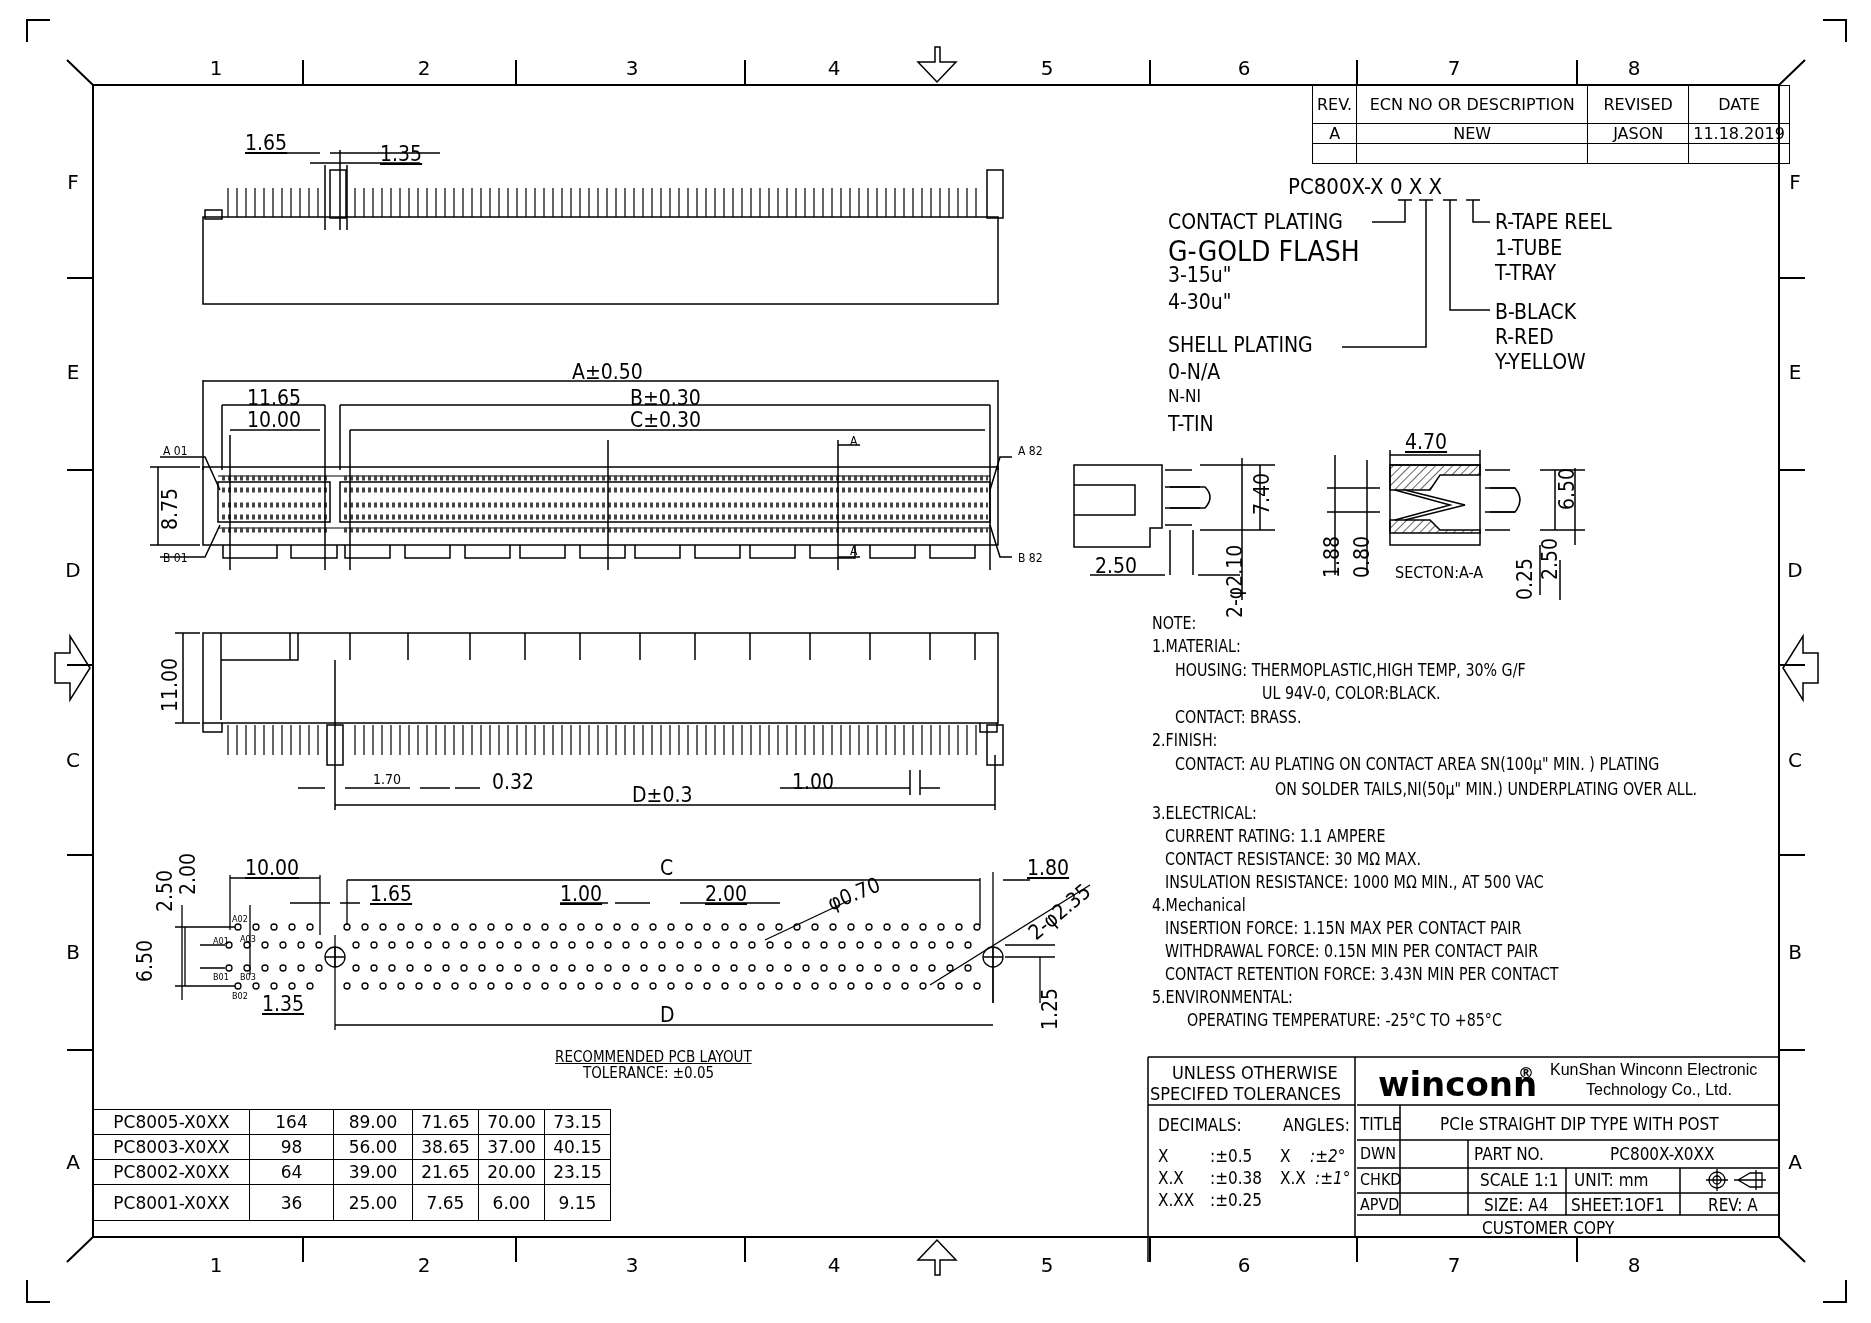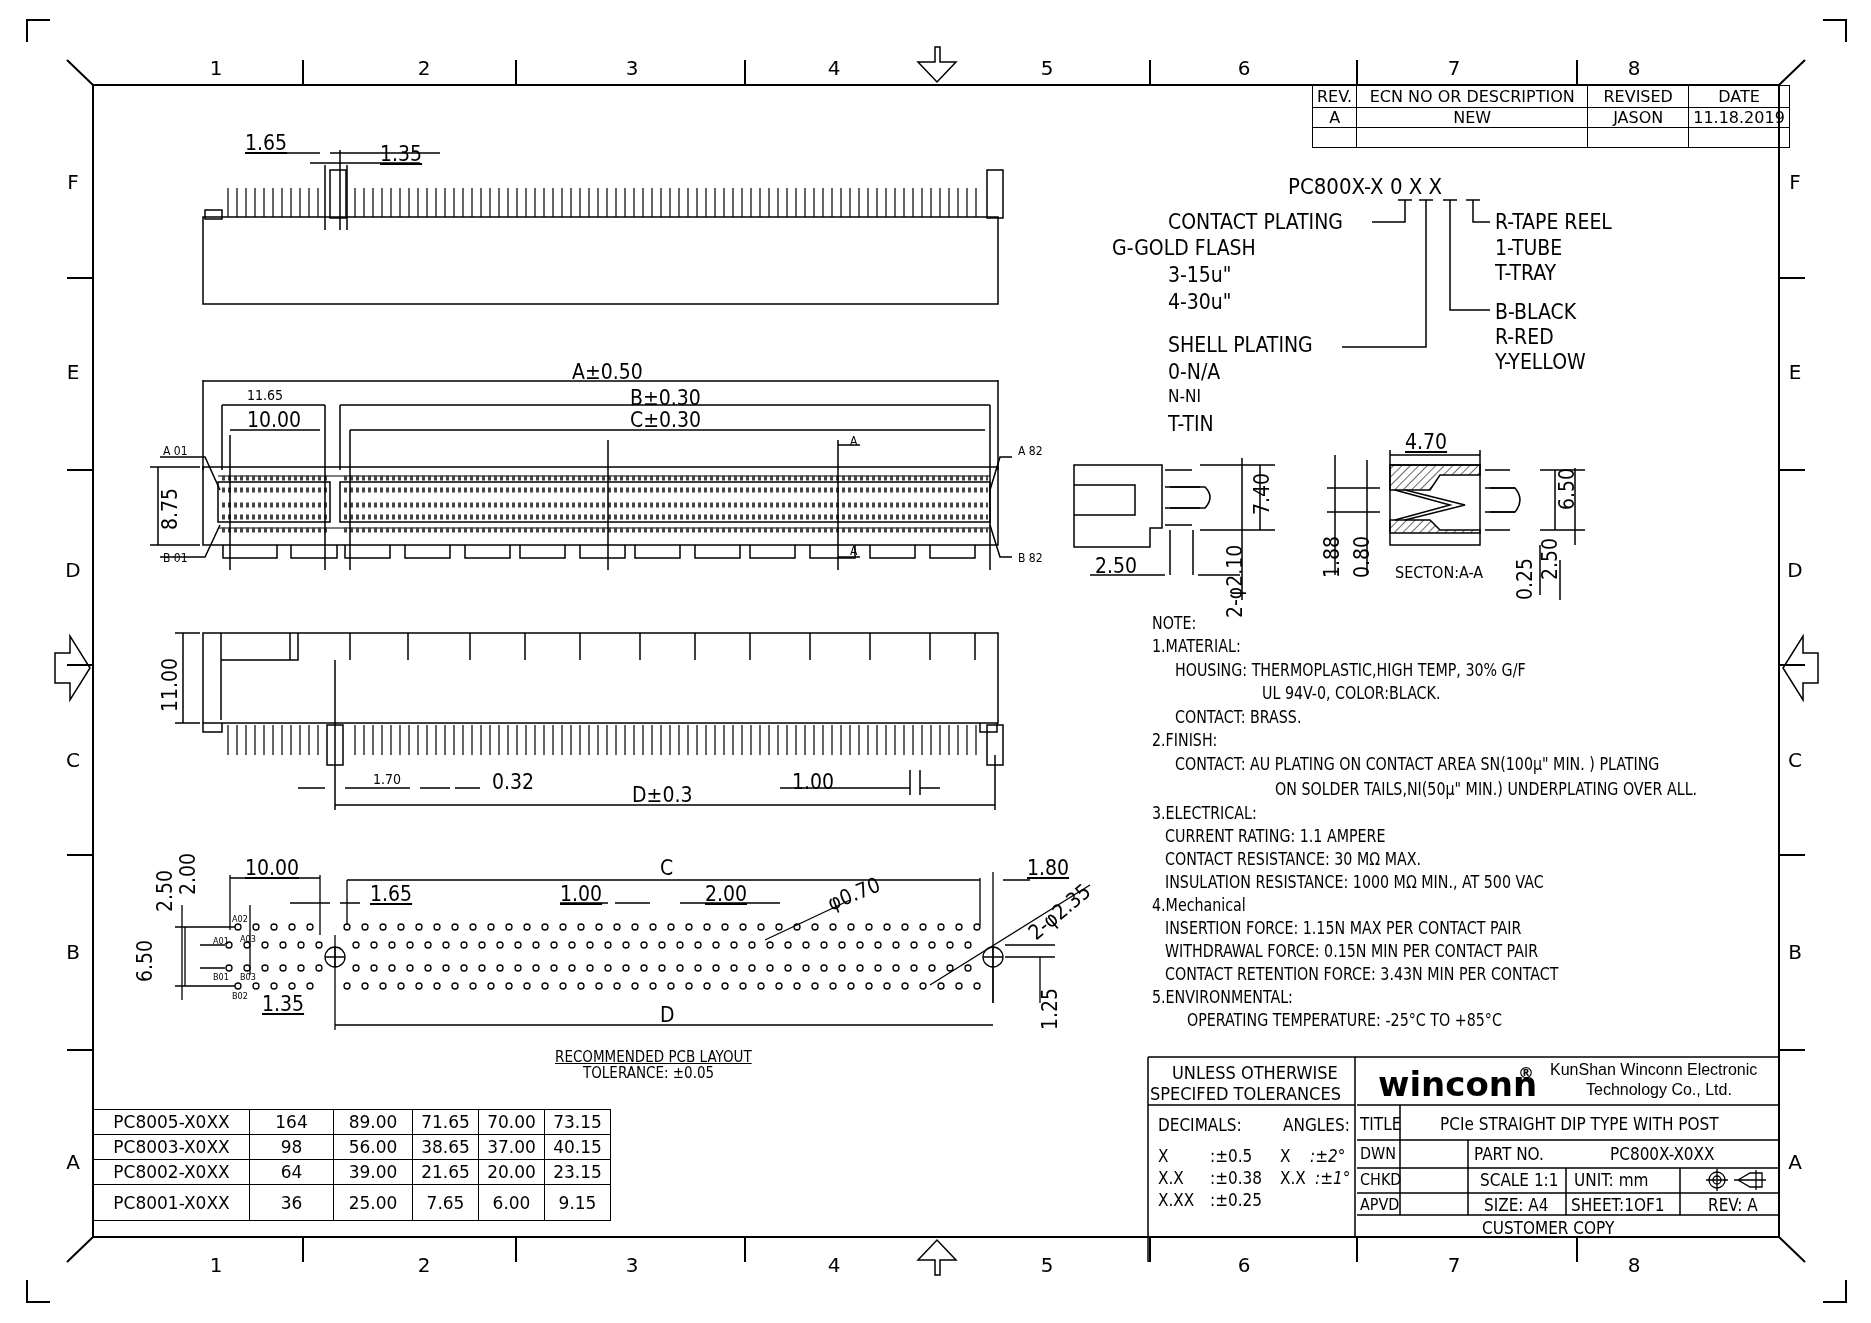--- a/index.html
+++ b/index.html
@@ -339,21 +339,21 @@
   <span class="zone" style="left:1795px;top:170px">F</span>
   <span class="zone" style="left:1795px;top:360px">E</span>
   <span class="zone" style="left:1795px;top:558px">D</span>
   <span class="zone" style="left:1795px;top:748px">C</span>
   <span class="zone" style="left:1795px;top:940px">B</span>
   <span class="zone" style="left:1795px;top:1150px">A</span>
 </div>
 
 <table class="cad" style="left:1312px;top:85px;font-size:16px;">
   <tbody>
-      <tr style="height:22px">
+      <tr style="height:38px">
     <td style="width:32px">REV.</td>
     <td style="width:222px">ECN NO OR DESCRIPTION</td>
     <td style="width:92px">REVISED</td>
     <td style="width:84px">DATE</td>
   </tr>
   <tr style="height:20px">
     <td>A</td>
     <td>NEW</td>
     <td>JASON</td>
     <td>11.18.2019</td>
@@ -363,21 +363,21 @@
         <td></td>
         <td></td>
         <td></td>
   </tr>
 </tbody>
   </table>
 
 <div>
   <span class="t" style="left:1288px;top:176px;font-size:22px">PC800X-X 0 X X</span>
   <span class="t" style="left:1168px;top:212px;font-size:21px">CONTACT PLATING</span>
-  <span class="t" style="left:1112px;top:238px;font-size:21px">G-GOLD FLASH</span>
+  <span class="t" style="left:1168px;top:238px;font-size:28px">G-GOLD FLASH</span>
   <span class="t" style="left:1168px;top:265px;font-size:21px">3-15u"</span>
   <span class="t" style="left:1168px;top:292px;font-size:21px">4-30u"</span>
   <span class="t" style="left:1168px;top:335px;font-size:21px">SHELL PLATING</span>
   <span class="t" style="left:1168px;top:362px;font-size:21px">0-N/A</span>
   <span class="t" style="left:1168px;top:388px;font-size:17px">N-NI</span>
   <span class="t" style="left:1168px;top:414px;font-size:21px">T-TIN</span>
   <span class="t" style="left:1495px;top:212px;font-size:21px">R-TAPE REEL</span>
   <span class="t" style="left:1495px;top:238px;font-size:21px">1-TUBE</span>
   <span class="t" style="left:1495px;top:263px;font-size:21px">T-TRAY</span>
   <span class="t" style="left:1495px;top:302px;font-size:21px">B-BLACK</span>
@@ -392,21 +392,21 @@
     </g>
   </svg>
 </div>
 
 <span class="t ul" style="left:245px;top:133px;font-size:21px">1.65</span>
 <span class="t ul" style="left:380px;top:144px;font-size:21px">1.35</span>
 
 <span class="t" style="left:572px;top:362px;font-size:21px">A±0.50</span>
 <span class="t" style="left:630px;top:388px;font-size:21px">B±0.30</span>
 <span class="t" style="left:630px;top:410px;font-size:21px">C±0.30</span>
-<span class="t" style="left:247px;top:388px;font-size:14px">11.65</span>
+<span class="t" style="left:247px;top:388px;font-size:21px">11.65</span>
 <span class="t" style="left:247px;top:410px;font-size:21px">10.00</span>
 <span class="t rot" style="left:160px;top:530px;font-size:21px">8.75</span>
 <span class="t" style="left:163px;top:445px;font-size:12px">A 01</span>
 <span class="t" style="left:163px;top:552px;font-size:12px">B 01</span>
 <span class="t" style="left:1018px;top:445px;font-size:12px">A 82</span>
 <span class="t" style="left:1018px;top:552px;font-size:12px">B 82</span>
 <span class="t" style="left:850px;top:435px;font-size:12px">A</span>
 <span class="t" style="left:850px;top:545px;font-size:12px">A</span>
 
 <span class="t rot" style="left:160px;top:712px;font-size:21px">11.00</span>

